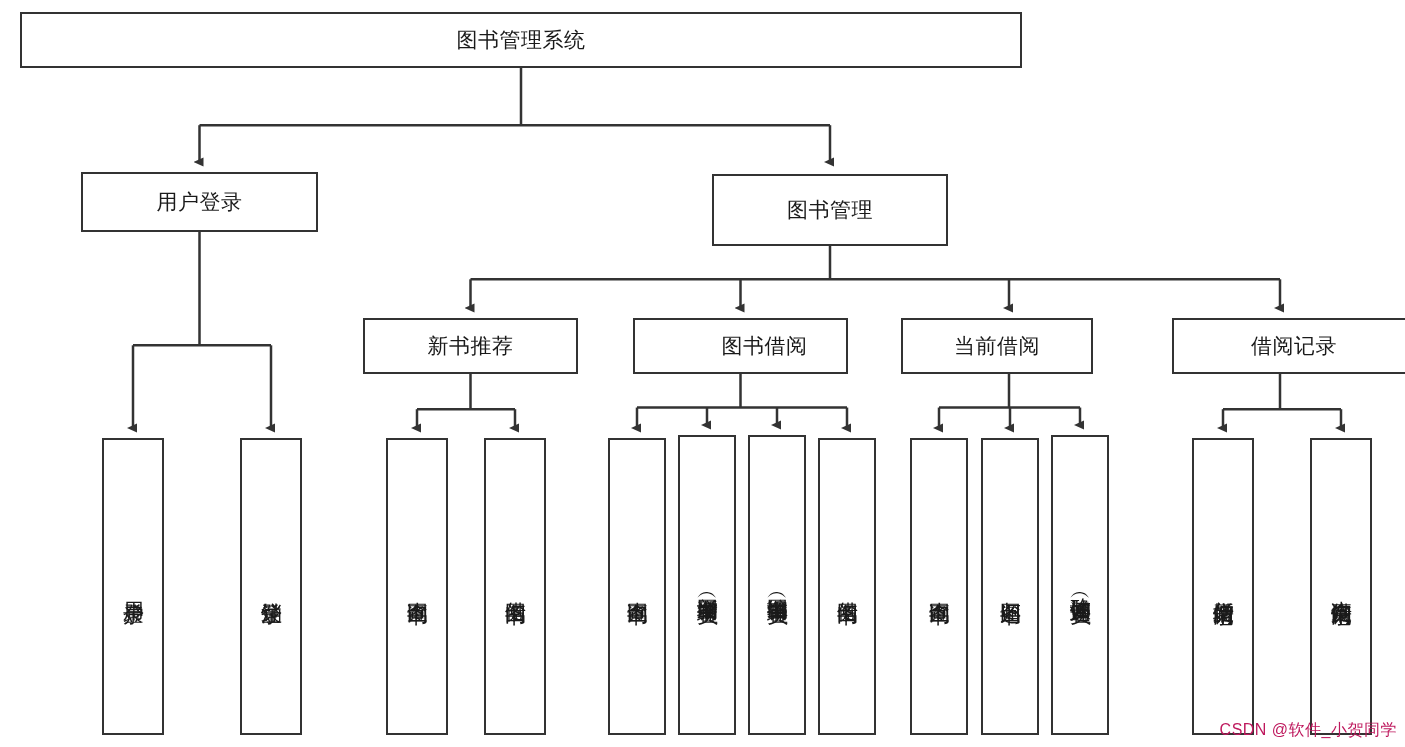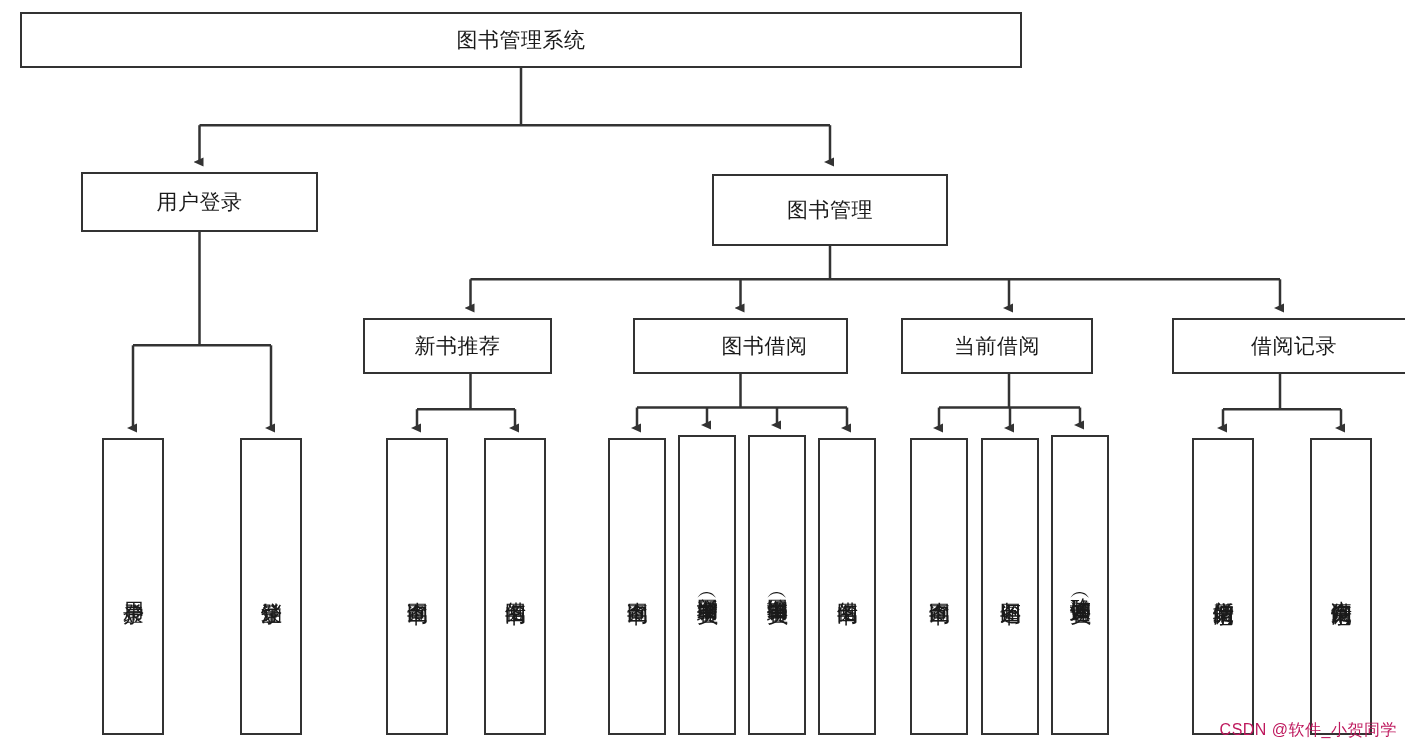--- a/index.html
+++ b/index.html
@@ -117,21 +117,21 @@
     <span class="label">图书管理系统</span>
   </div>
 
   <div class="node horizontal" style="left: 81px; top: 172px; width: 237px; height: 60px;">
     <span class="label">用户登录</span>
   </div>
   <div class="node horizontal" style="left: 712px; top: 174px; width: 236px; height: 72px;">
     <span class="label">图书管理</span>
   </div>
 
-  <div class="node horizontal" style="left: 363px; top: 318px; width: 189px; height: 56px;">
+  <div class="node horizontal" style="left: 363px; top: 318px; width: 215px; height: 56px;">
     <span class="label">新书推荐</span>
   </div>
   <div class="node horizontal" style="left: 633px; top: 318px; width: 215px; height: 56px; padding-left: 48px;">
     <span class="label">图书借阅</span>
   </div>
   <div class="node horizontal" style="left: 901px; top: 318px; width: 192px; height: 56px;">
     <span class="label">当前借阅</span>
   </div>
   <div class="node horizontal" style="left: 1172px; top: 318px; width: 244px; height: 56px;">
     <span class="label">借阅记录</span>

